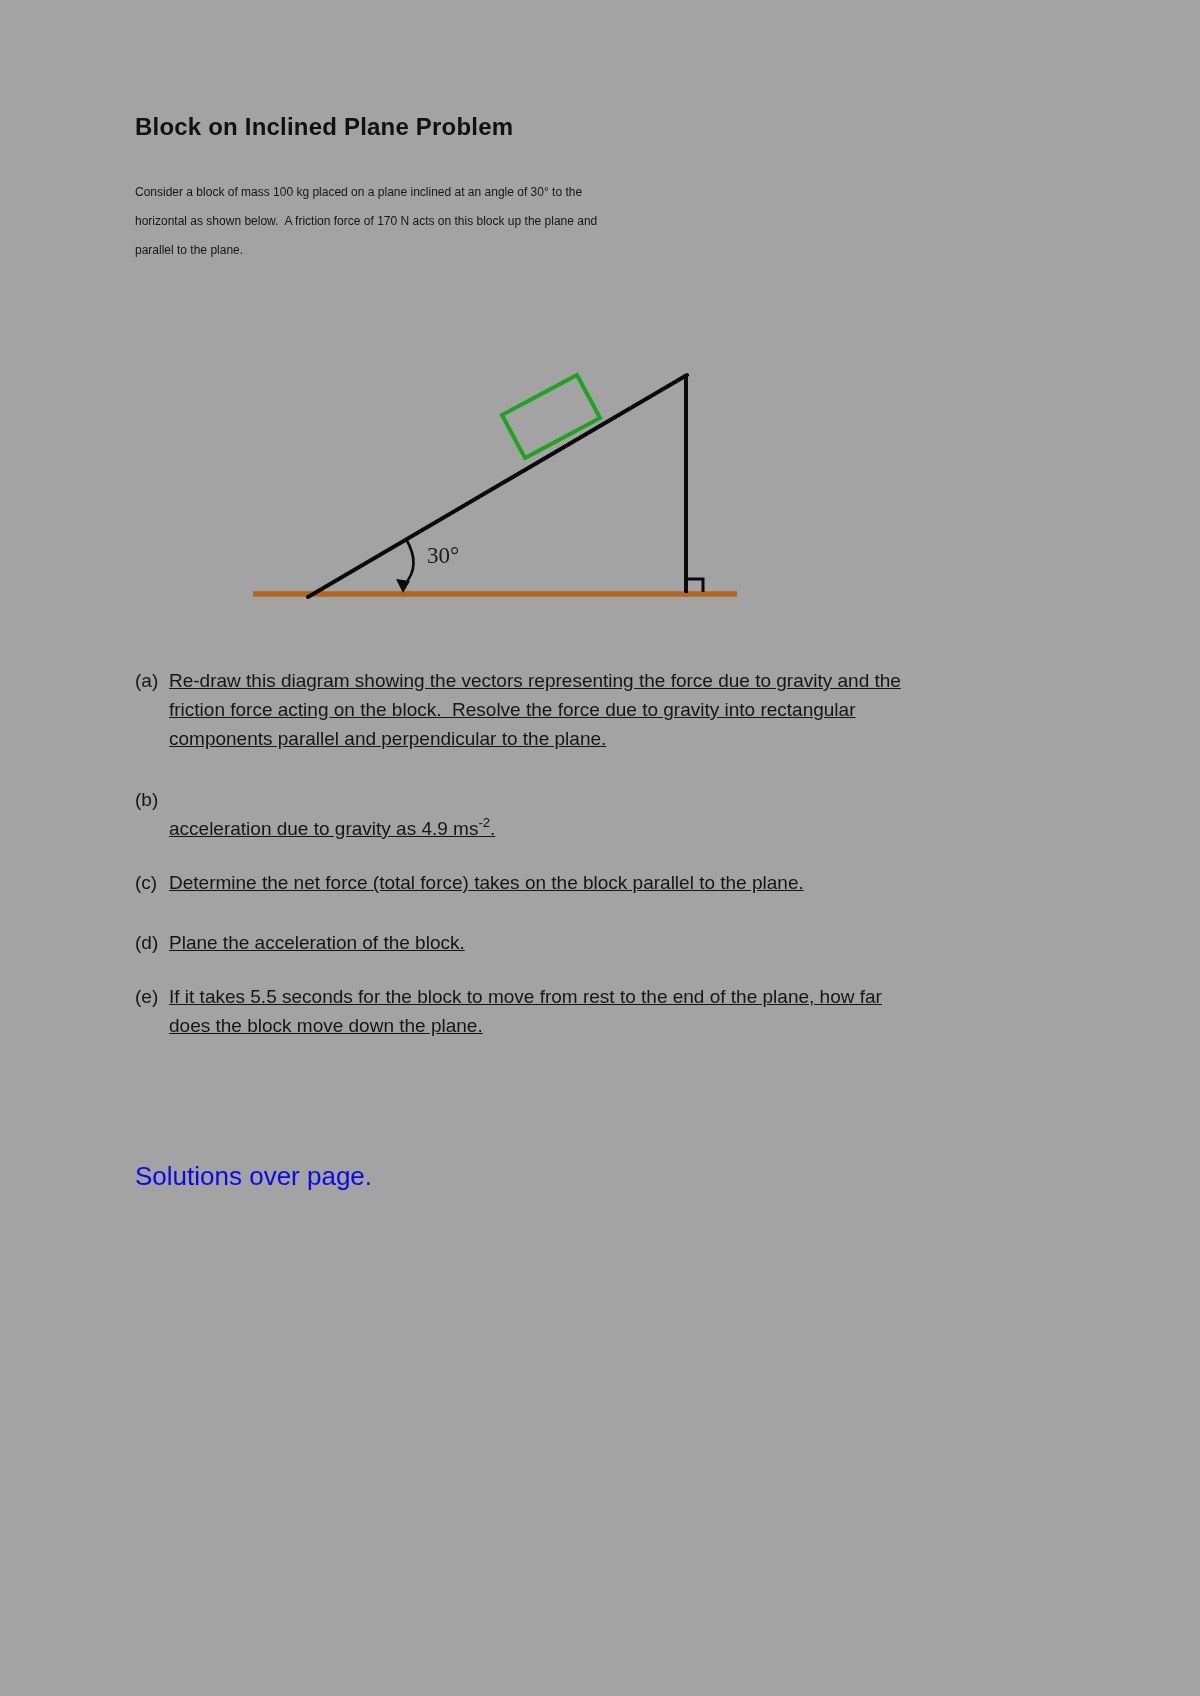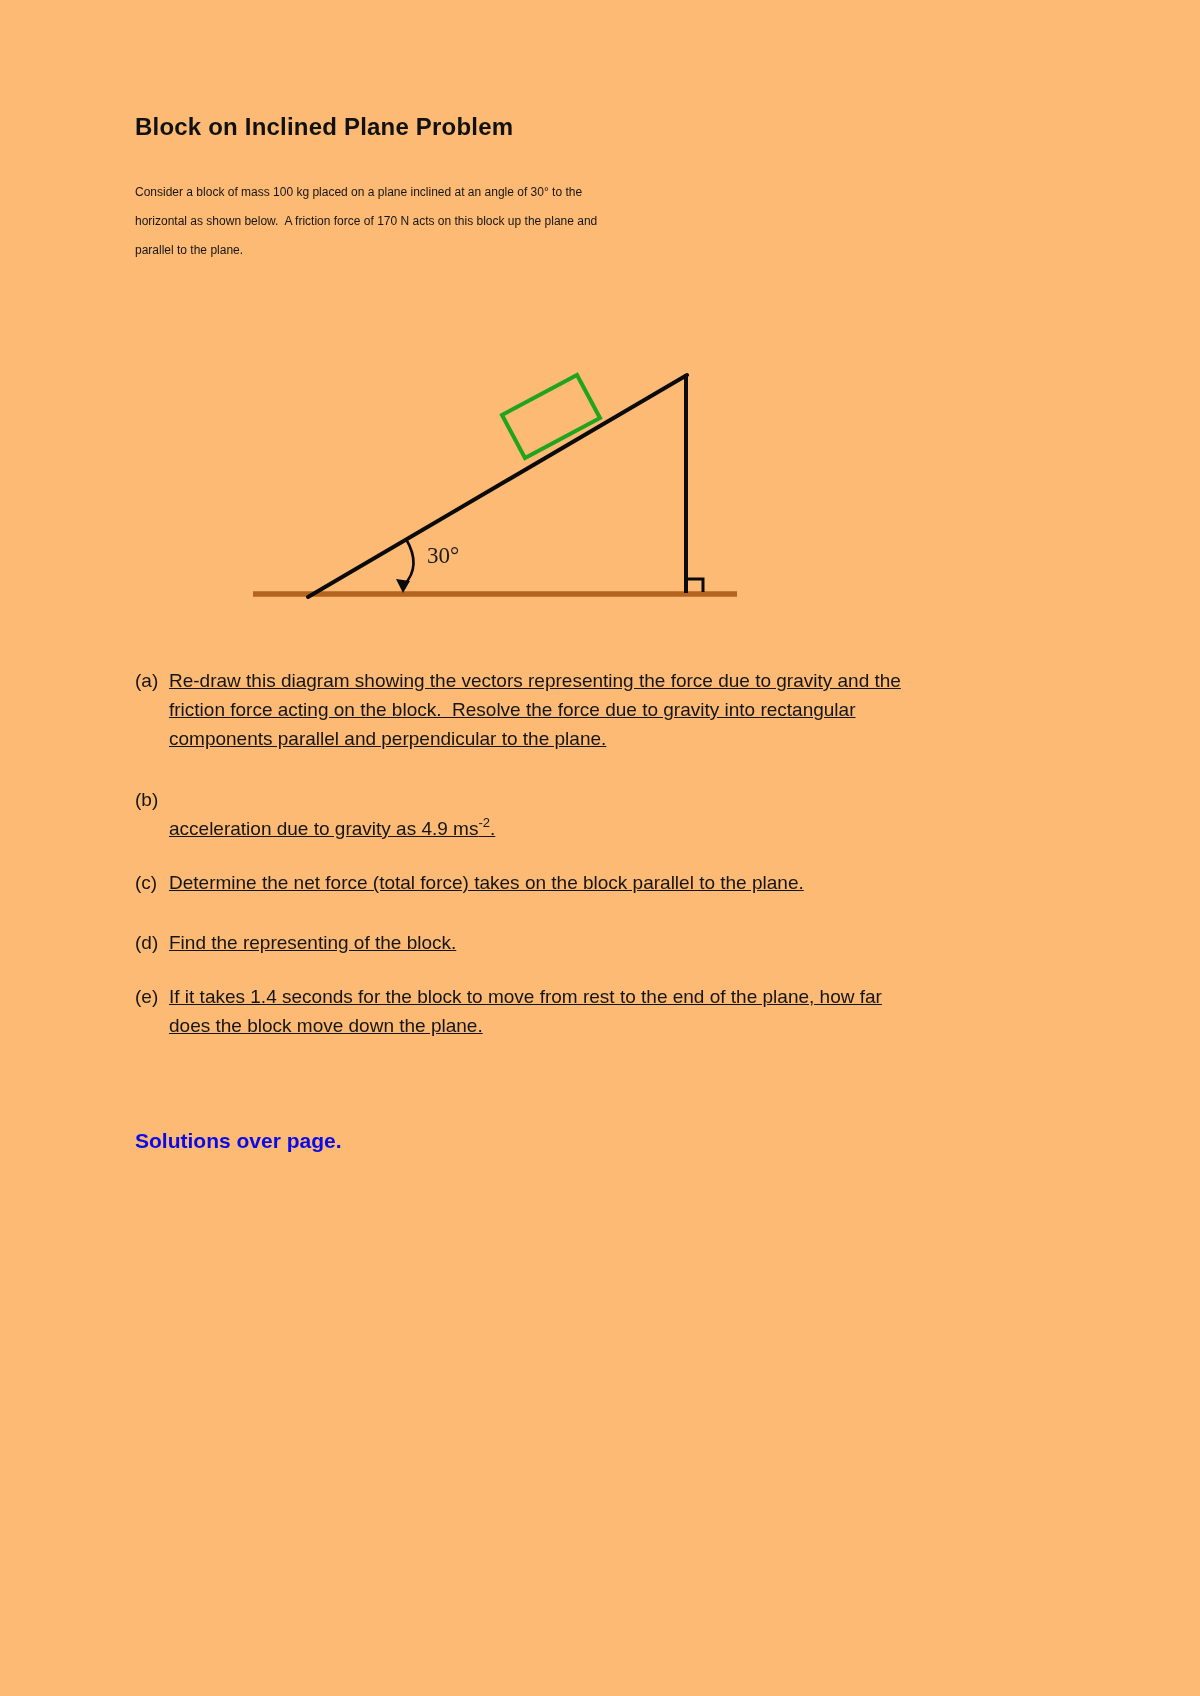--- a/index.html
+++ b/index.html
@@ -4,21 +4,21 @@
 <style>
   html, body {
     margin: 0;
     padding: 0;
     background: #ffffff;
   }
   #page {
     position: relative;
     width: 1200px;
     height: 1696px;
-    background: #fdba74;
+    background: #a3a3a3;
     font-family: "Liberation Sans", sans-serif;
     color: #151515;
     overflow: hidden;
   }
   .abs { position: absolute; }
   h1.doc-title {
     margin: 0;
     font-size: 24px;
     font-weight: bold;
     letter-spacing: 0.2px;
@@ -50,24 +50,25 @@
   }
   .q-line { white-space: pre-line; }
   sup.neg {
     font-size: 13px;
     position: relative;
     top: -1px;
     vertical-align: super;
     line-height: 0;
   }
   .footer-note {
-    font-size: 21px;
-    font-weight: bold;
+    font-size: 26px;
+    font-weight: normal;
     color: #0a0ae8;
     line-height: 29px;
+    margin-top: 36px;
   }
   svg text.angle {
     font-family: "Liberation Serif", serif;
     font-size: 23px;
     fill: #1a1a1a;
   }
 </style>
 </head>
 <body>
 
@@ -111,24 +112,24 @@
     </div>
   </div>
 
   <div class="question" style="top:868px;">
     <div class="q-label">(c)</div>
     <div class="q-text">Determine the net force (total force) takes on the block parallel to the plane.</div>
   </div>
 
   <div class="question" style="top:928px;">
     <div class="q-label">(d)</div>
-    <div class="q-text">Find the representing of the block.</div>
+    <div class="q-text">Plane the acceleration of the block.</div>
   </div>
 
   <div class="question" style="top:982px;">
     <div class="q-label">(e)</div>
-    <div class="q-text">If it takes 1.4 seconds for the block to move from rest to the end of the plane, how far
+    <div class="q-text">If it takes 5.5 seconds for the block to move from rest to the end of the plane, how far
 does the block move down the plane.</div>
   </div>
 
   <div class="footer-note abs" style="left:135px; top:1126px;">Solutions over page.</div>
 
 </div>
 
 </body></html>

